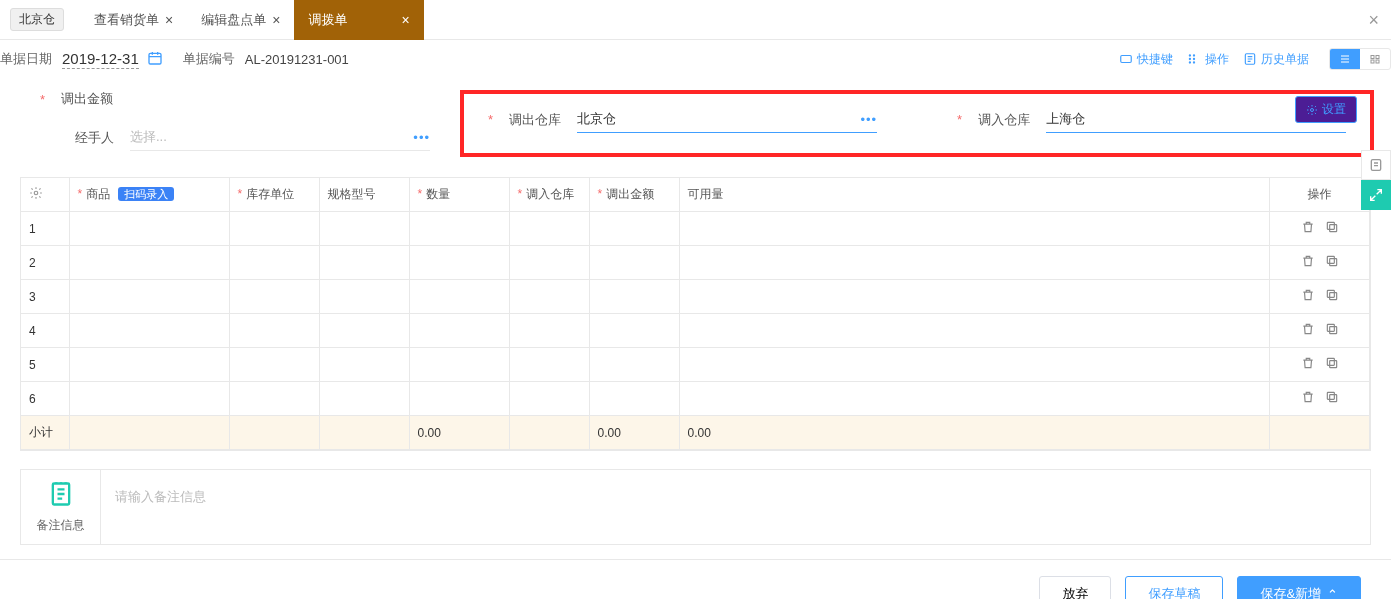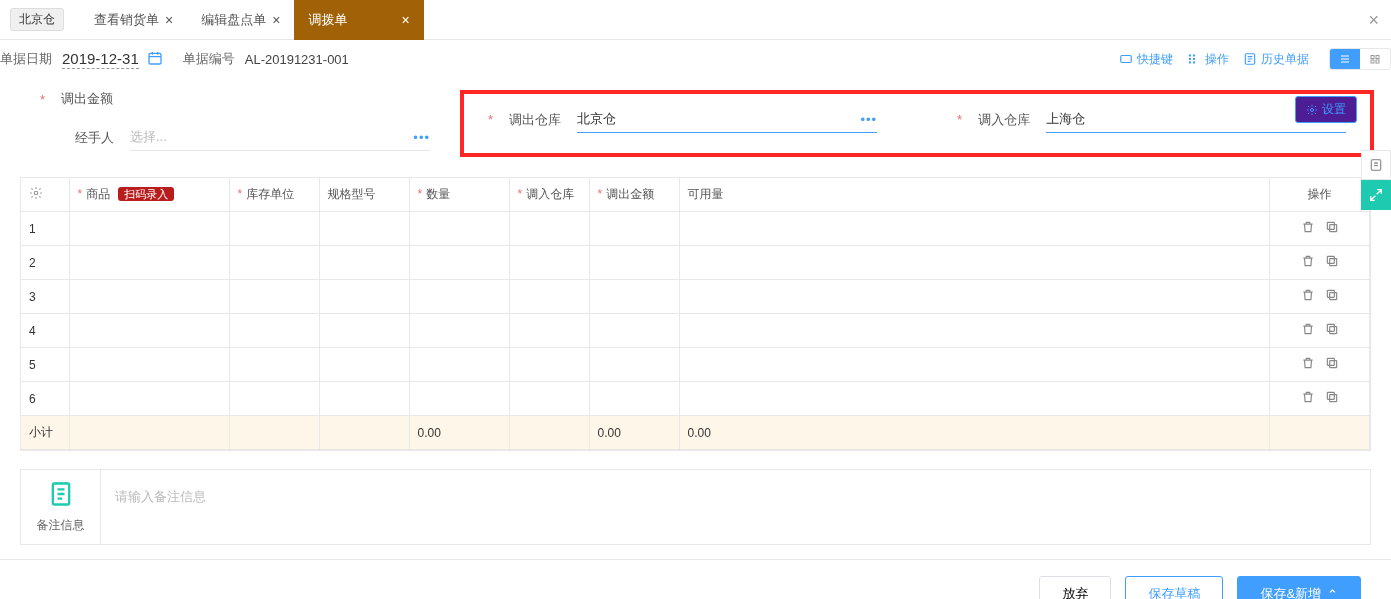--- a/index.html
+++ b/index.html
@@ -41,21 +41,21 @@
 .tbl td { color: #333; }
 .col-idx { width: 48px; text-align: center; }
 .col-prod { width: 160px; }
 .col-unit { width: 90px; }
 .col-model { width: 90px; }
 .col-qty { width: 100px; }
 .col-cost { width: 80px; }
 .col-amt { width: 90px; }
 .col-avail { width: auto; }
 .col-ops { width: 100px; text-align: center; }
-.th-tag { background: #b91c1c; color: #fff; border-radius: 3px; padding: 1px 6px; font-size: 11px; margin-left: 8px; }
+.th-tag { background: #3b82f6; color: #fff; border-radius: 3px; padding: 1px 6px; font-size: 11px; margin-left: 8px; }
 .row-ops { display: flex; gap: 10px; justify-content: center; color: #888; }
 .subtotal-row td { background: #fdf6e9; }
 .notes-area { margin: 18px 20px 0; border: 1px solid #e8e8e8; display: flex; align-items: stretch; }
 .notes-left { width: 80px; display: flex; flex-direction: column; align-items: center; justify-content: center; border-right: 1px solid #e8e8e8; padding: 10px 0; color: #666; font-size: 12px; }
 .notes-icon { color: #1ecbb0; margin-bottom: 6px; }
 .notes-input { flex: 1; padding: 18px 14px; color: #bbb; }
 .footer { display: flex; justify-content: flex-end; align-items: center; gap: 14px; padding: 16px 30px; border-top: 1px solid #e8e8e8; margin-top: 14px; }
 .btn { padding: 8px 22px; border-radius: 3px; font-size: 13px; cursor: pointer; border: 1px solid #dcdfe6; background: #fff; }
 .btn-outline { border: 1px solid #409eff; color: #409eff; }
 .btn-primary { background: #409eff; color: #fff; border-color: #409eff; display: flex; align-items: center; gap: 6px; }

